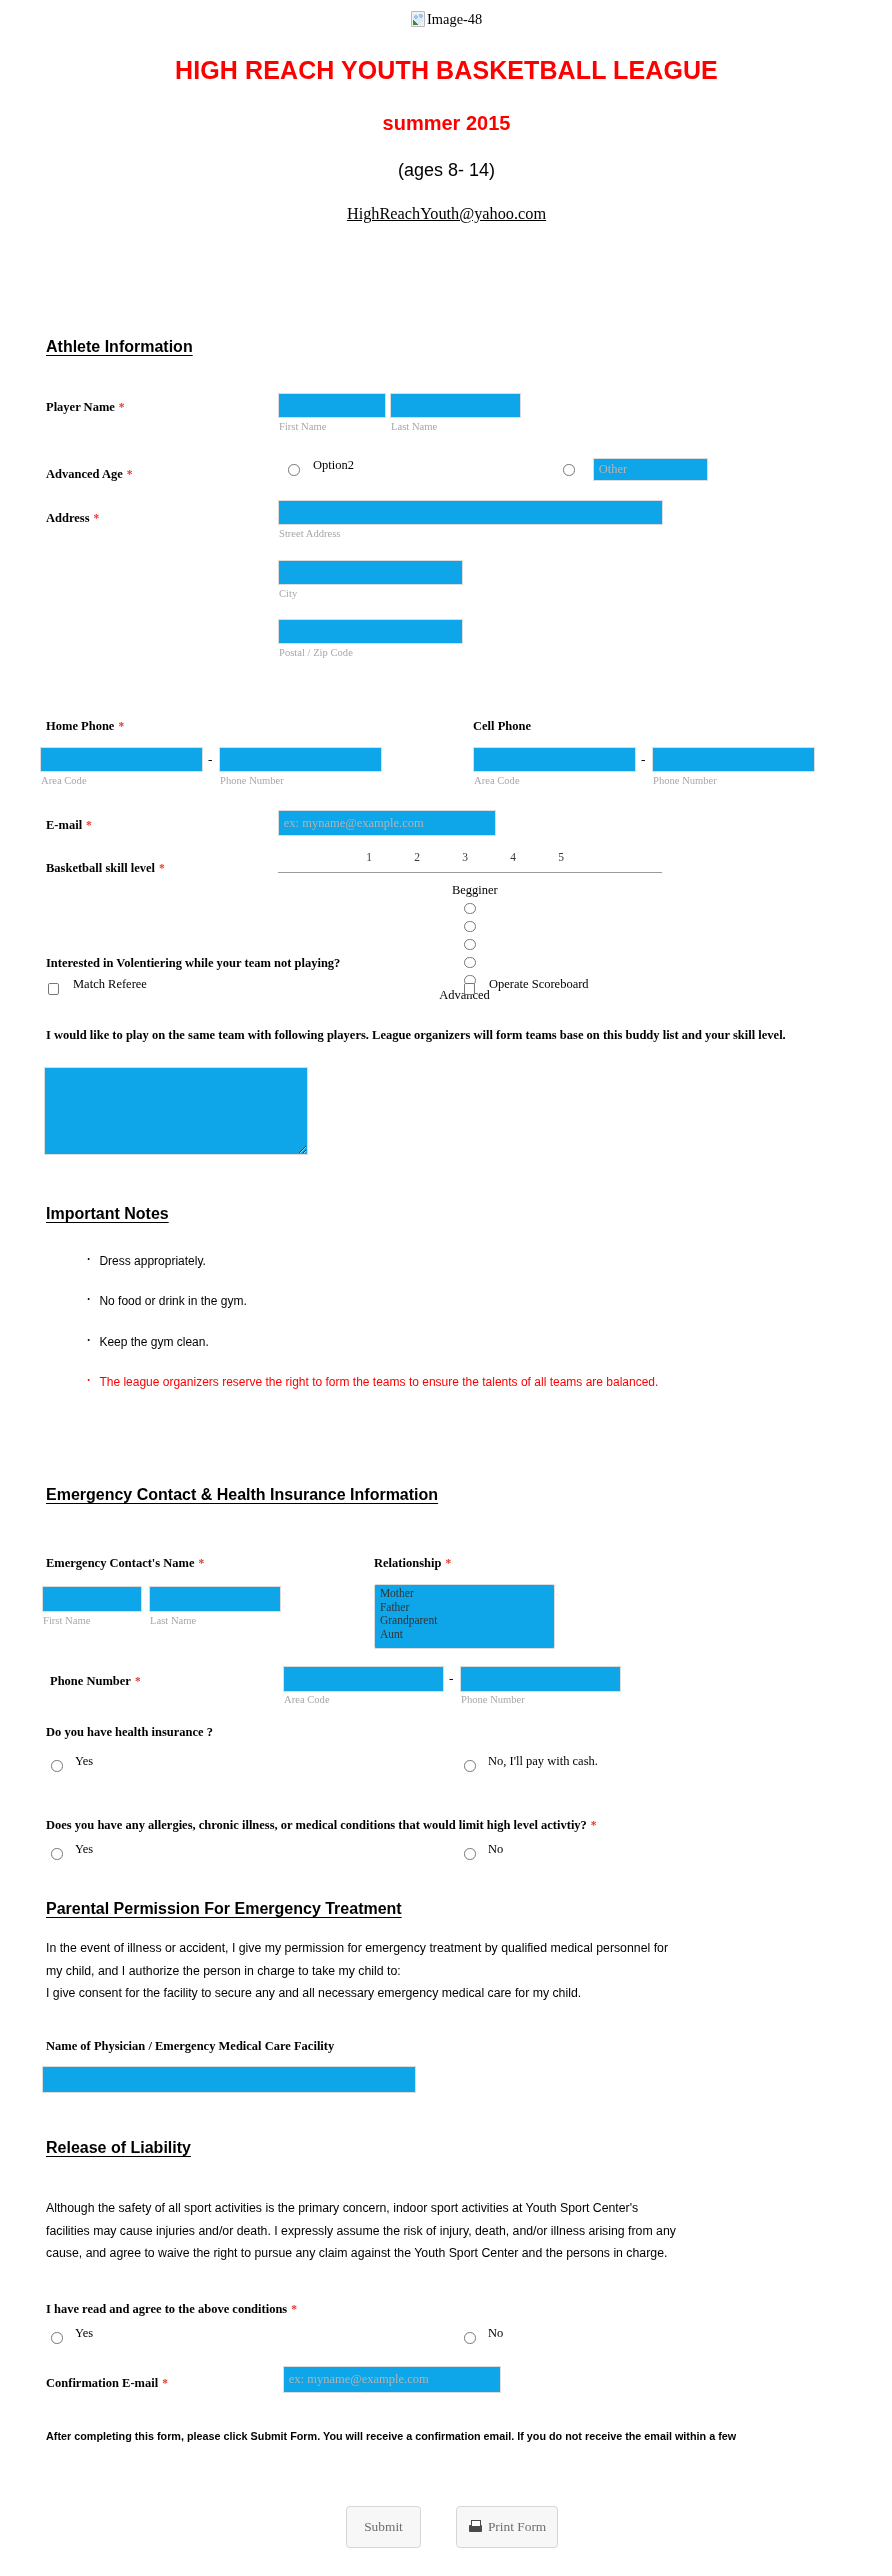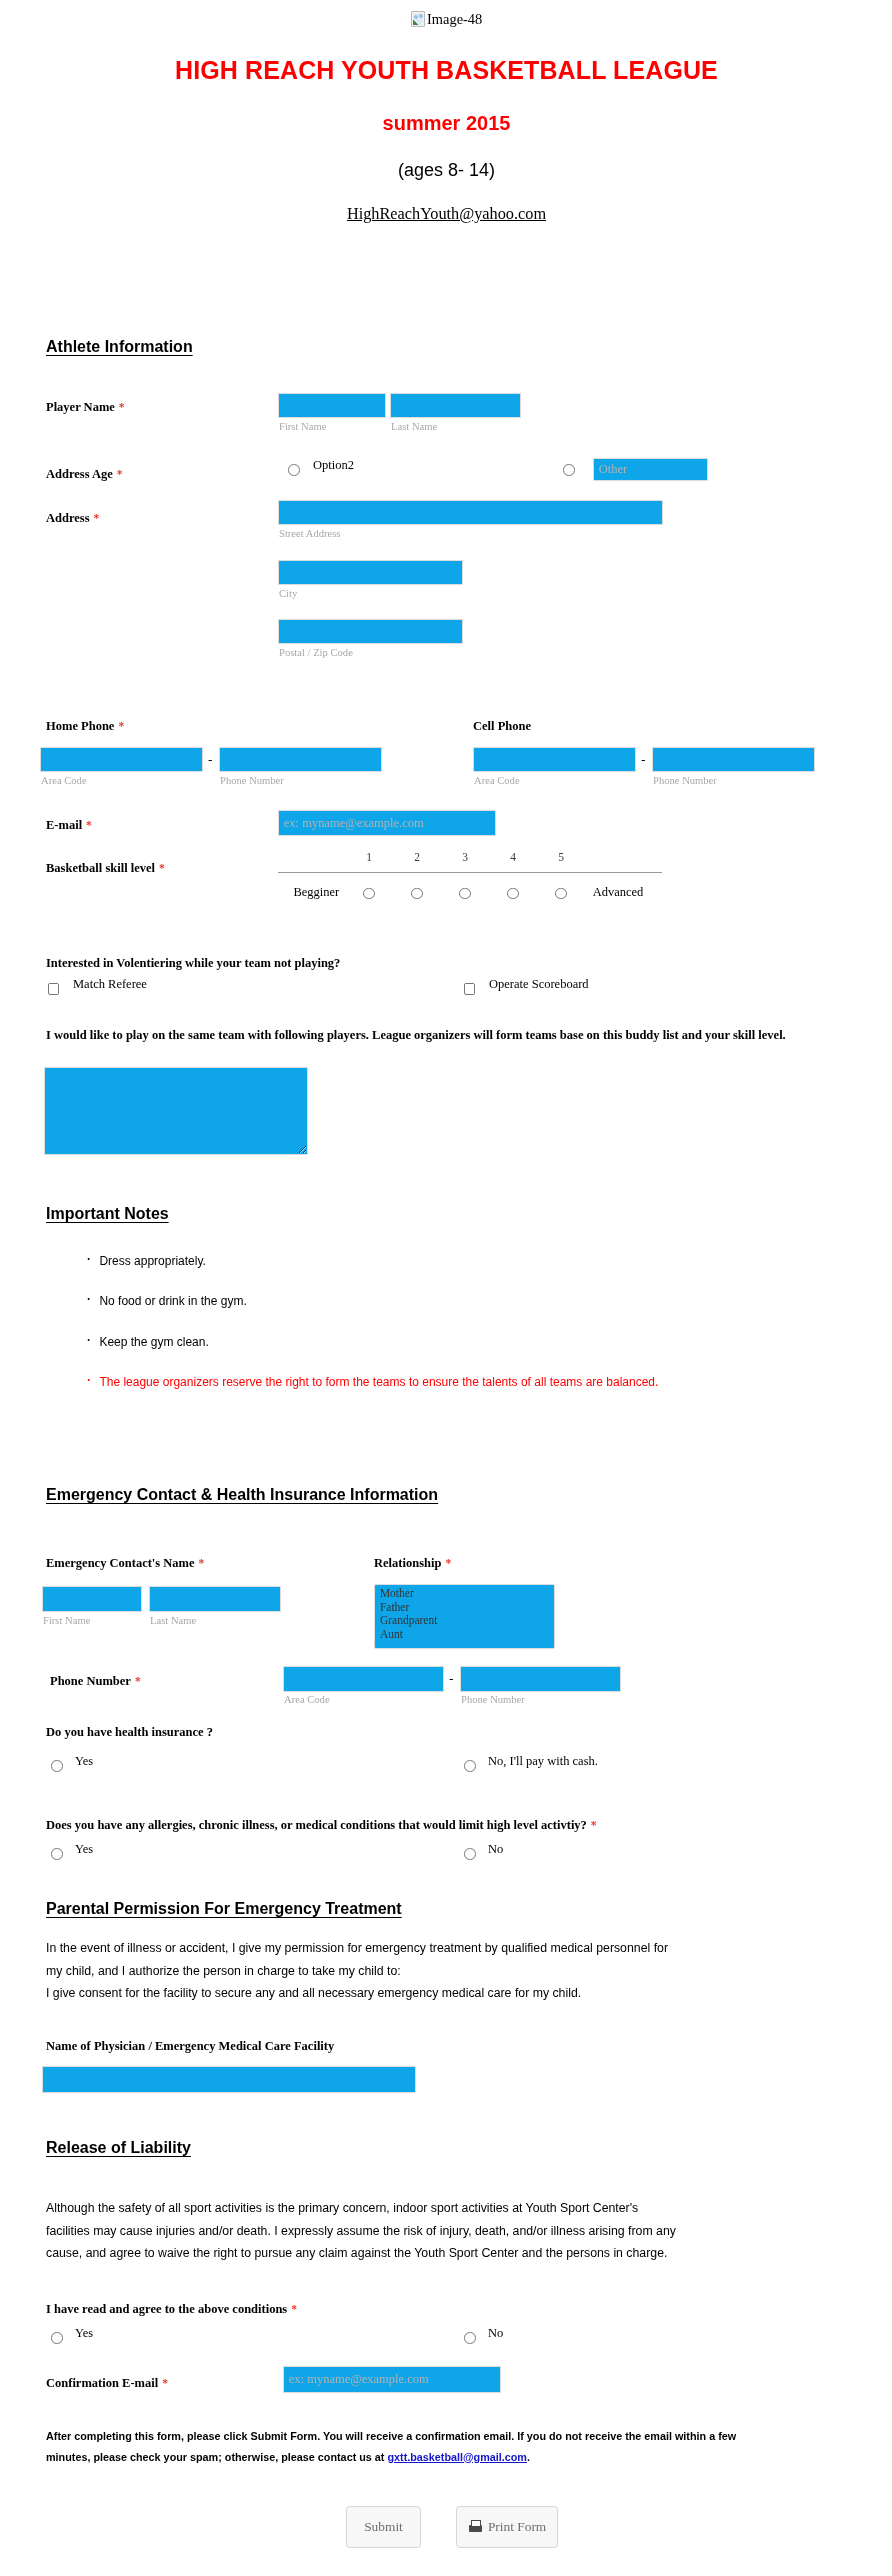--- a/index.html
+++ b/index.html
@@ -162,21 +162,21 @@
   <div class="abs" style="left:46px; top:397px;">
     <span class="lbl">Player Name</span>
     <span class="req">*</span>
   </div>
   <input class="tb abs" style="left: 278px; top: 393px; width: 108px; height: 25px;" value="">
   <div class="abs sub" style="left:279px; top:421px;">First Name</div>
   <input class="tb abs" style="left: 390px; top: 393px; width: 131px; height: 25px;" value="">
   <div class="abs sub" style="left:391px; top:421px;">Last Name</div>
 
   <div class="abs" style="left:46px; top:464px;">
-    <span class="lbl">Address Age</span>
+    <span class="lbl">Advanced Age</span>
     <span class="req">*</span>
   </div>
   <span class="radio abs" style="left:288px; top:464px;"></span>
   <span class="abs opt-text" style="left:313px; top:458px;">Option2</span>
   <span class="radio abs" style="left:563px; top:464px;"></span>
   <input class="tb abs" style="left: 593px; top: 458px; width: 115px; height: 23px;" placeholder="Other">
 
   <div class="abs" style="left:46px; top:508px;">
     <span class="lbl">Address</span>
     <span class="req">*</span>
@@ -223,21 +223,21 @@
     <div style="display:flex; align-items:center;">
       <div style="width:67px;"></div>
       <div class="scale-num" style="width:48px;">1</div>
       <div class="scale-num" style="width:48px;">2</div>
       <div class="scale-num" style="width:48px;">3</div>
       <div class="scale-num" style="width:48px;">4</div>
       <div class="scale-num" style="width:48px;">5</div>
       <div style="width:77px;"></div>
     </div>
     <hr class="scale-hr" style="width:384px; margin-top:8.6px;">
-    <div style="display:flex; align-items:center; margin-top:10.6px;">
+    <div style="display:flex; align-items:center; margin-top:10.6px;flex-direction:column;">
       <div class="scale-end" style="width:67px; text-align:right; padding-right:5.8px;">Begginer</div>
       <div style="width:48px; text-align:center;"><span class="radio"></span></div>
       <div style="width:48px; text-align:center;"><span class="radio"></span></div>
       <div style="width:48px; text-align:center;"><span class="radio"></span></div>
       <div style="width:48px; text-align:center;"><span class="radio"></span></div>
       <div style="width:48px; text-align:center;"><span class="radio"></span></div>
       <div class="scale-end" style="width:77px; padding-left:7.7px;">Advanced</div>
     </div>
   </div>
 
@@ -347,21 +347,20 @@
   <span class="abs opt-text" style="left:488px; top:2326px;">No</span>
 
   <div class="abs" style="left:46px; top:2373px;">
     <span class="lbl">Confirmation E-mail</span>
     <span class="req">*</span>
   </div>
   <input class="tb abs" style="left: 283px; top: 2366px; width: 218px; height: 27px;" placeholder="ex: myname@example.com">
 
   <div class="abs footnote" style="left:46px; top:2426px; width:826px;">
     <div>After completing this form, please click Submit Form. You will receive a confirmation email. If you do not receive the email within a few</div>
-    <div><span>minutes, please check your spam; otherwise, please contact us at </span><a href="#">gxtt.basketball@gmail.com</a><span>.</span></div>
   </div>
 
   <button class="btn abs" style="left:346px; top:2506px; width:75px; height:42px;">Submit</button>
   <button class="btn abs" style="left:456px; top:2506px; width:102px; height:42px;">
     <span class="printer-ico"></span>
       <span>Print Form</span>
   </button>
 
 </div>
 

